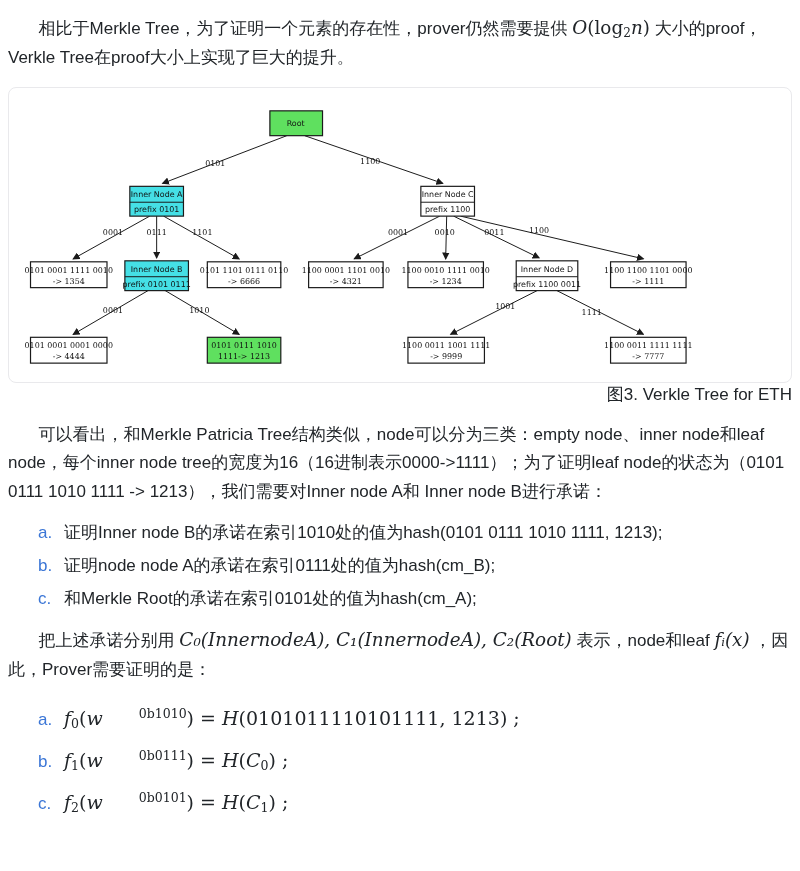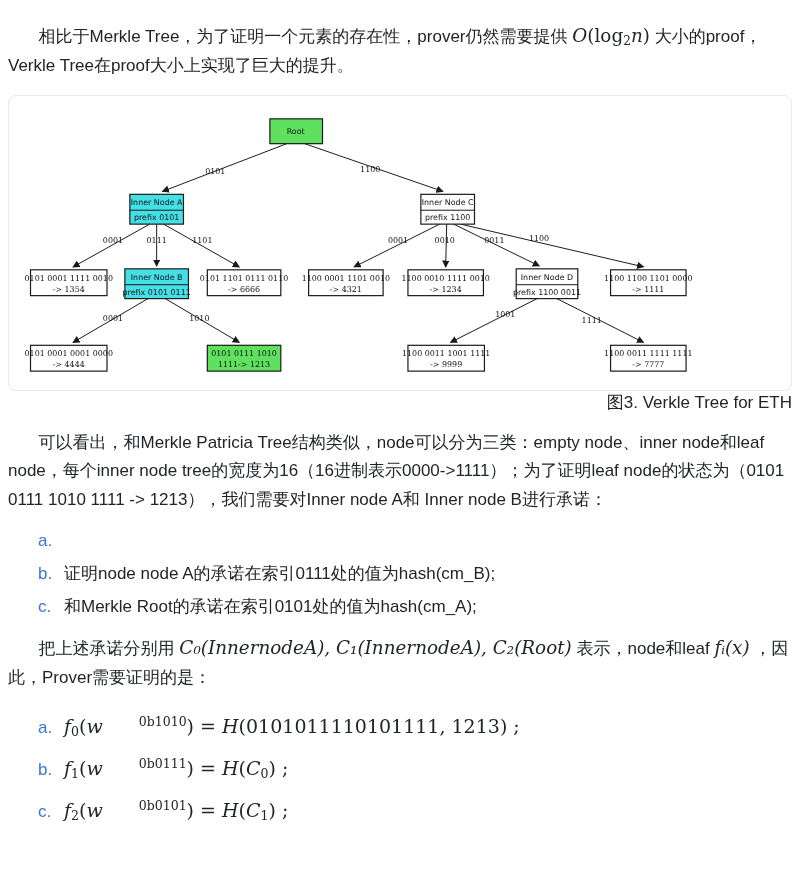--- a/index.html
+++ b/index.html
@@ -4,21 +4,21 @@
 <style>
   html,body{margin:0;padding:0;}
   body{
     width:800px;height:871px;background:#ffffff;color:#212529;
     font-family:"Liberation Sans","DejaVu Sans",sans-serif;
     font-size:17px;overflow:hidden;
   }
   .page{padding:0 8px;}
   p{margin:0;line-height:1.7;}
   .indent{text-indent:1.8em;}
-  .mt4{margin-top:20px;}.mt12{margin-top:12px;}.mt14{margin-top:14px;}
+  .mt4{margin-top:12px;}.mt12{margin-top:12px;}.mt14{margin-top:14px;}
   .math{font-family:"DejaVu Serif","Liberation Serif",serif;font-size:1.08em;}
   .math .mi{font-style:italic;}
   sub,sup{font-size:0.66em;line-height:0;}
   sup{vertical-align:0.55em;margin-left:36px;}
   sub{vertical-align:-0.25em;}
 
   .panel{
     box-sizing:border-box;width:784px;height:296px;margin:14px 0 0 0;
     border:1px solid #e9e9ec;border-radius:8px;background:#fff;
   }
@@ -163,20 +163,21 @@
     </svg>
   </div>
 
   <div class="caption">图3. Verkle Tree for ETH</div>
 
   <p class="indent mt14">可以看出，和Merkle Patricia Tree结构类似，node可以分为三类：empty node、inner node和leaf node，每个inner node tree的宽度为16（16进制表示0000-&gt;1111）；为了证明leaf node的状态为（0101 0111 1010 1111 -&gt; 1213），我们需要对Inner node A和 Inner node B进行承诺：</p>
 
   <div class="list">
     <div class="li">
         <span class="marker">a.</span>
+        <span>证明Inner node B的承诺在索引1010处的值为hash(0101 0111 1010 1111, 1213);</span>
       </div>
     <div class="li">
         <span class="marker">b.</span>
         <span>证明node node A的承诺在索引0111处的值为hash(cm_B);</span>
       </div>
     <div class="li">
         <span class="marker">c.</span>
         <span>和Merkle Root的承诺在索引0101处的值为hash(cm_A);</span>
       </div>
   </div>

